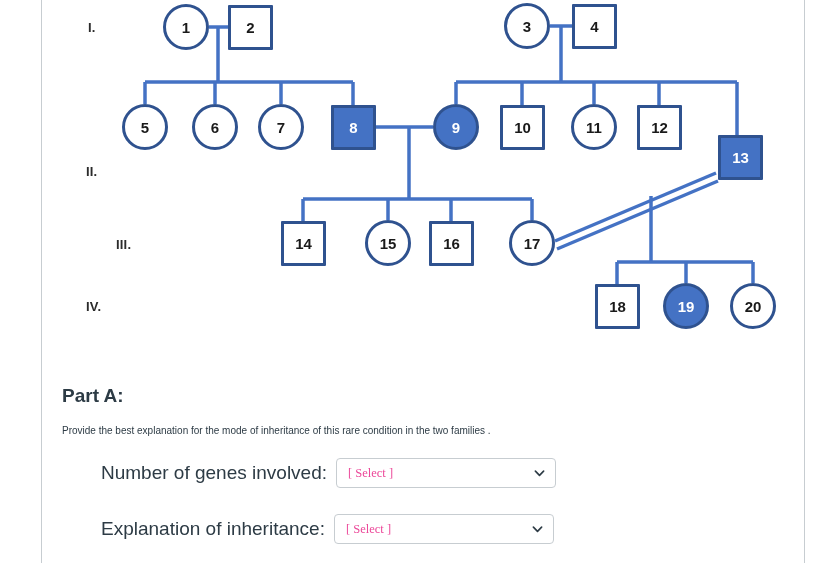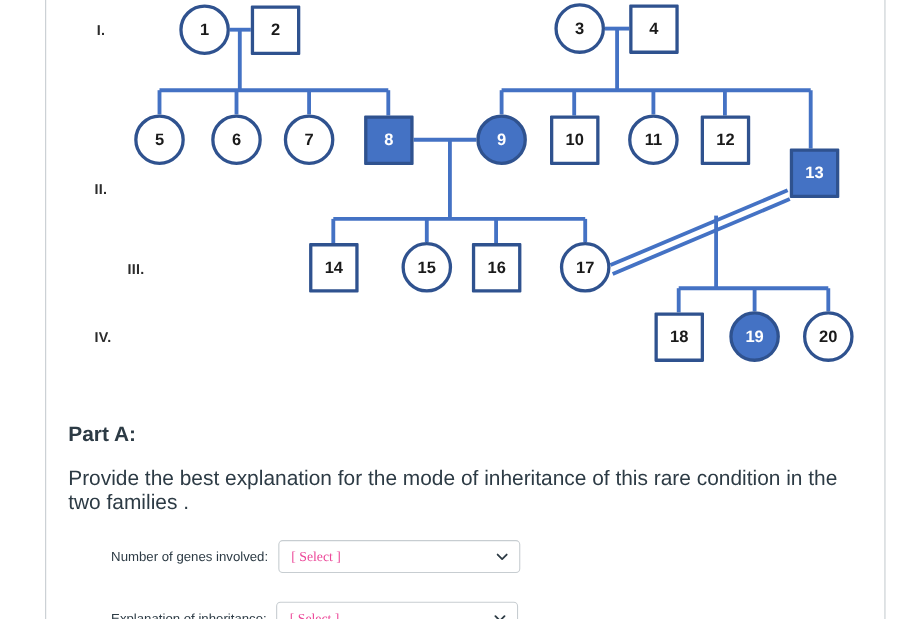--- a/index.html
+++ b/index.html
@@ -84,33 +84,33 @@
   }
   .part-title {
     font-family: "Liberation Sans", sans-serif;
     font-size: 19px;
     font-weight: 700;
     color: #2d3b45;
     margin: 0 0 18px 0;
   }
   .prompt-text {
     font-family: "Liberation Sans", sans-serif;
-    font-size: 19px;
+    font-size: 10px;
     font-weight: 400;
     color: #2d3b45;
     margin: 0 0 22px 0;
   }
   .field-row {
     display: flex;
     align-items: center;
     margin: 0 0 26px 39px;
   }
   .field-label {
     font-family: "Liberation Sans", sans-serif;
-    font-size: 12px;
+    font-size: 19px;
     color: #2d3b45;
     margin-right: 9px;
     white-space: nowrap;
   }
   .select-box {
     position: relative;
     width: 220px;
     height: 30px;
     border: 1px solid #c7cdd1;
     border-radius: 4px;

